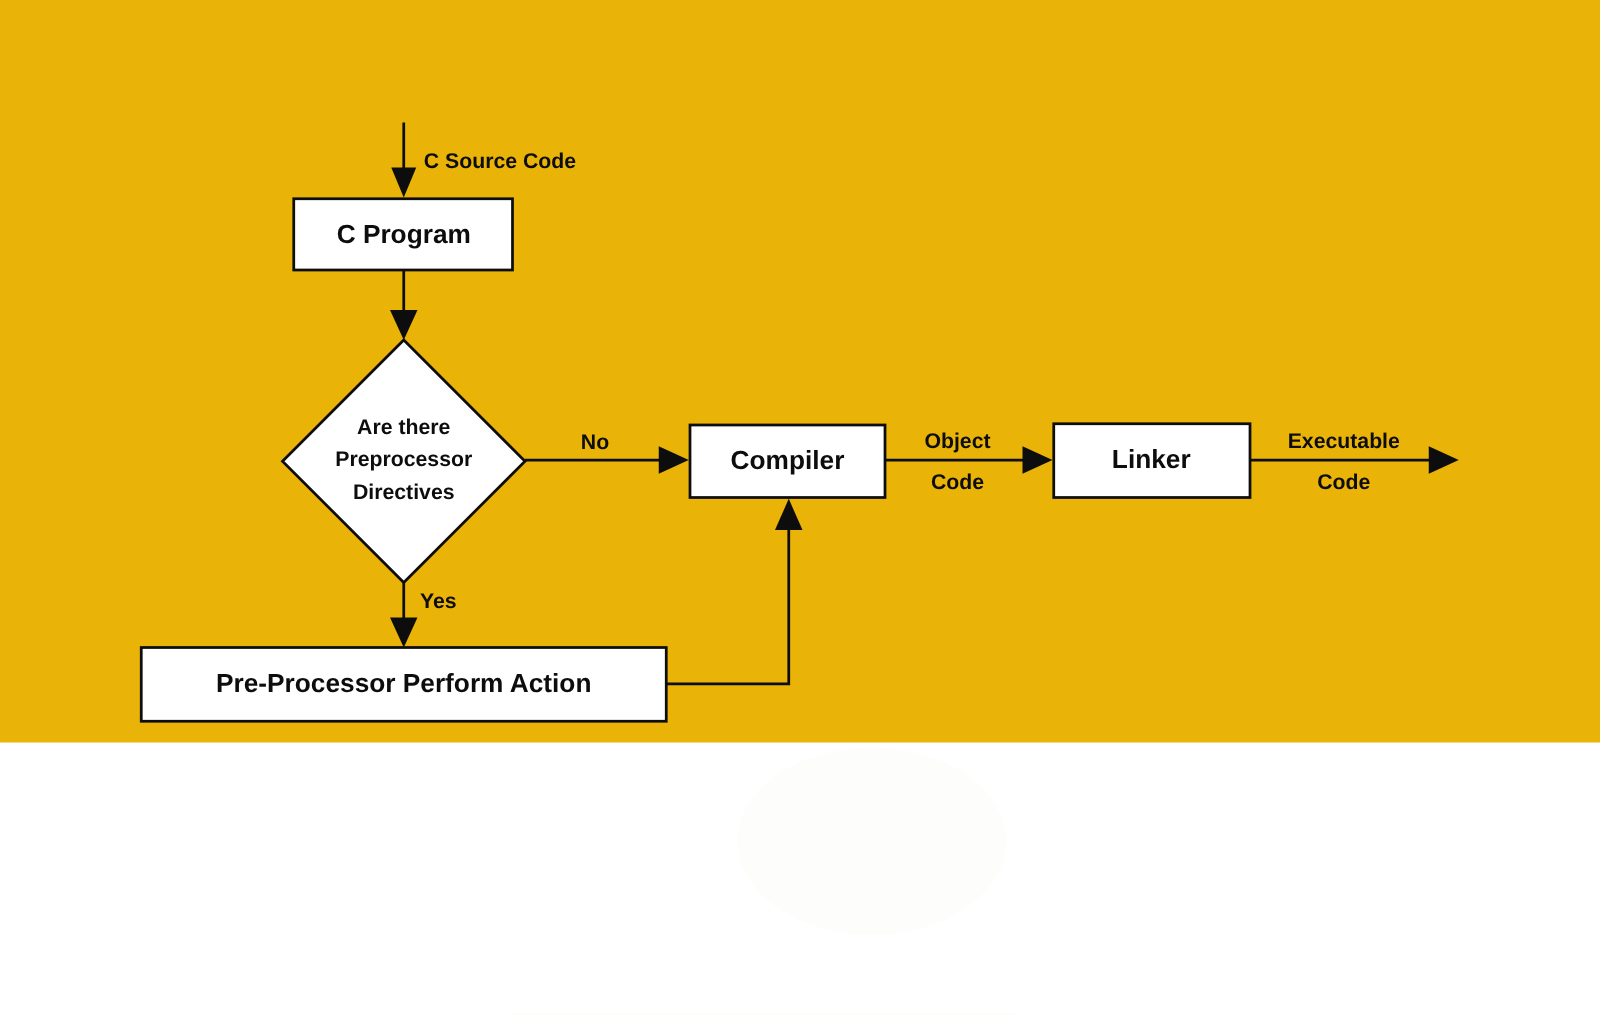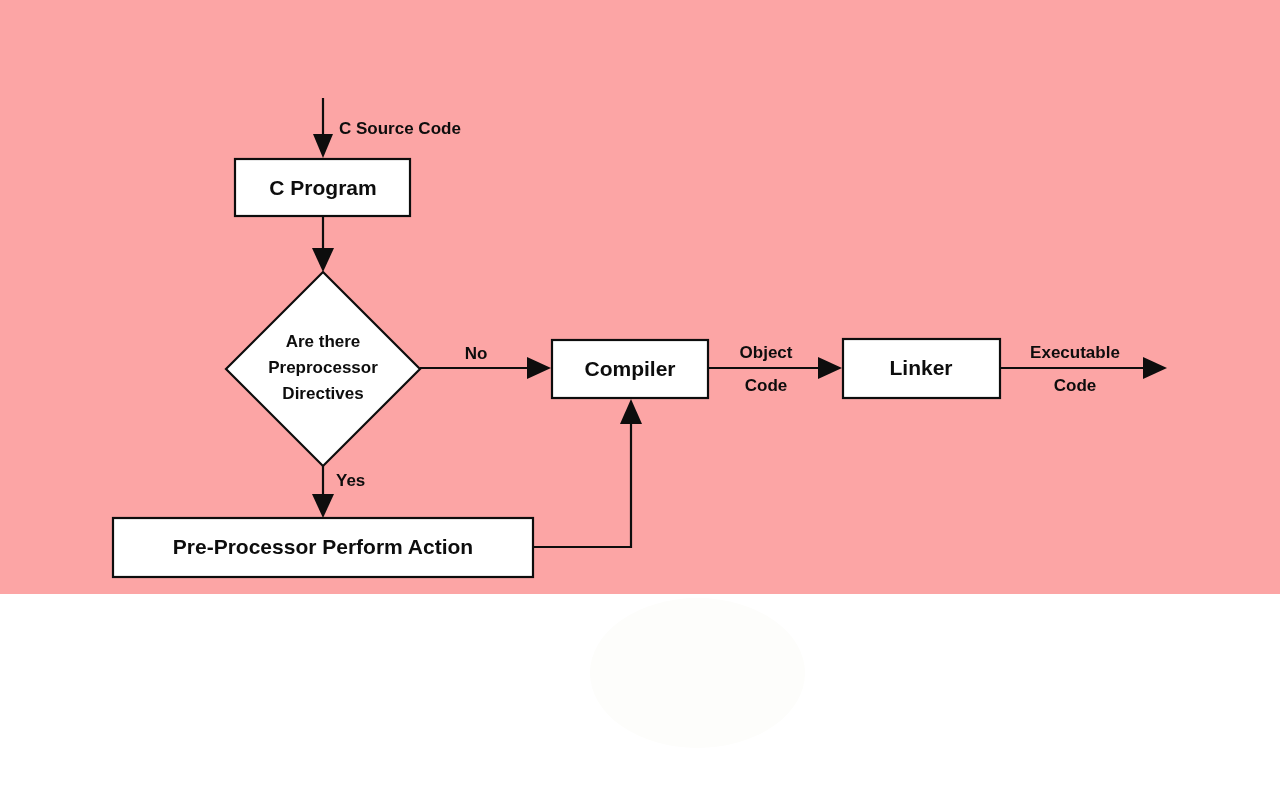--- a/index.html
+++ b/index.html
@@ -11,21 +11,21 @@
   body {
     font-family: "Liberation Sans", sans-serif;
     width: 1280px;
     height: 811px;
     overflow: hidden;
   }
   #diagram-root {
     position: relative;
     width: 1280px;
     height: 594px;
-    background: #fca5a5;
+    background: #eab308;
   }
   svg.flow-canvas {
     position: absolute;
     top: 0;
     left: 0;
     width: 1280px;
     height: 811px;
     display: block;
   }
   .node-shape {

